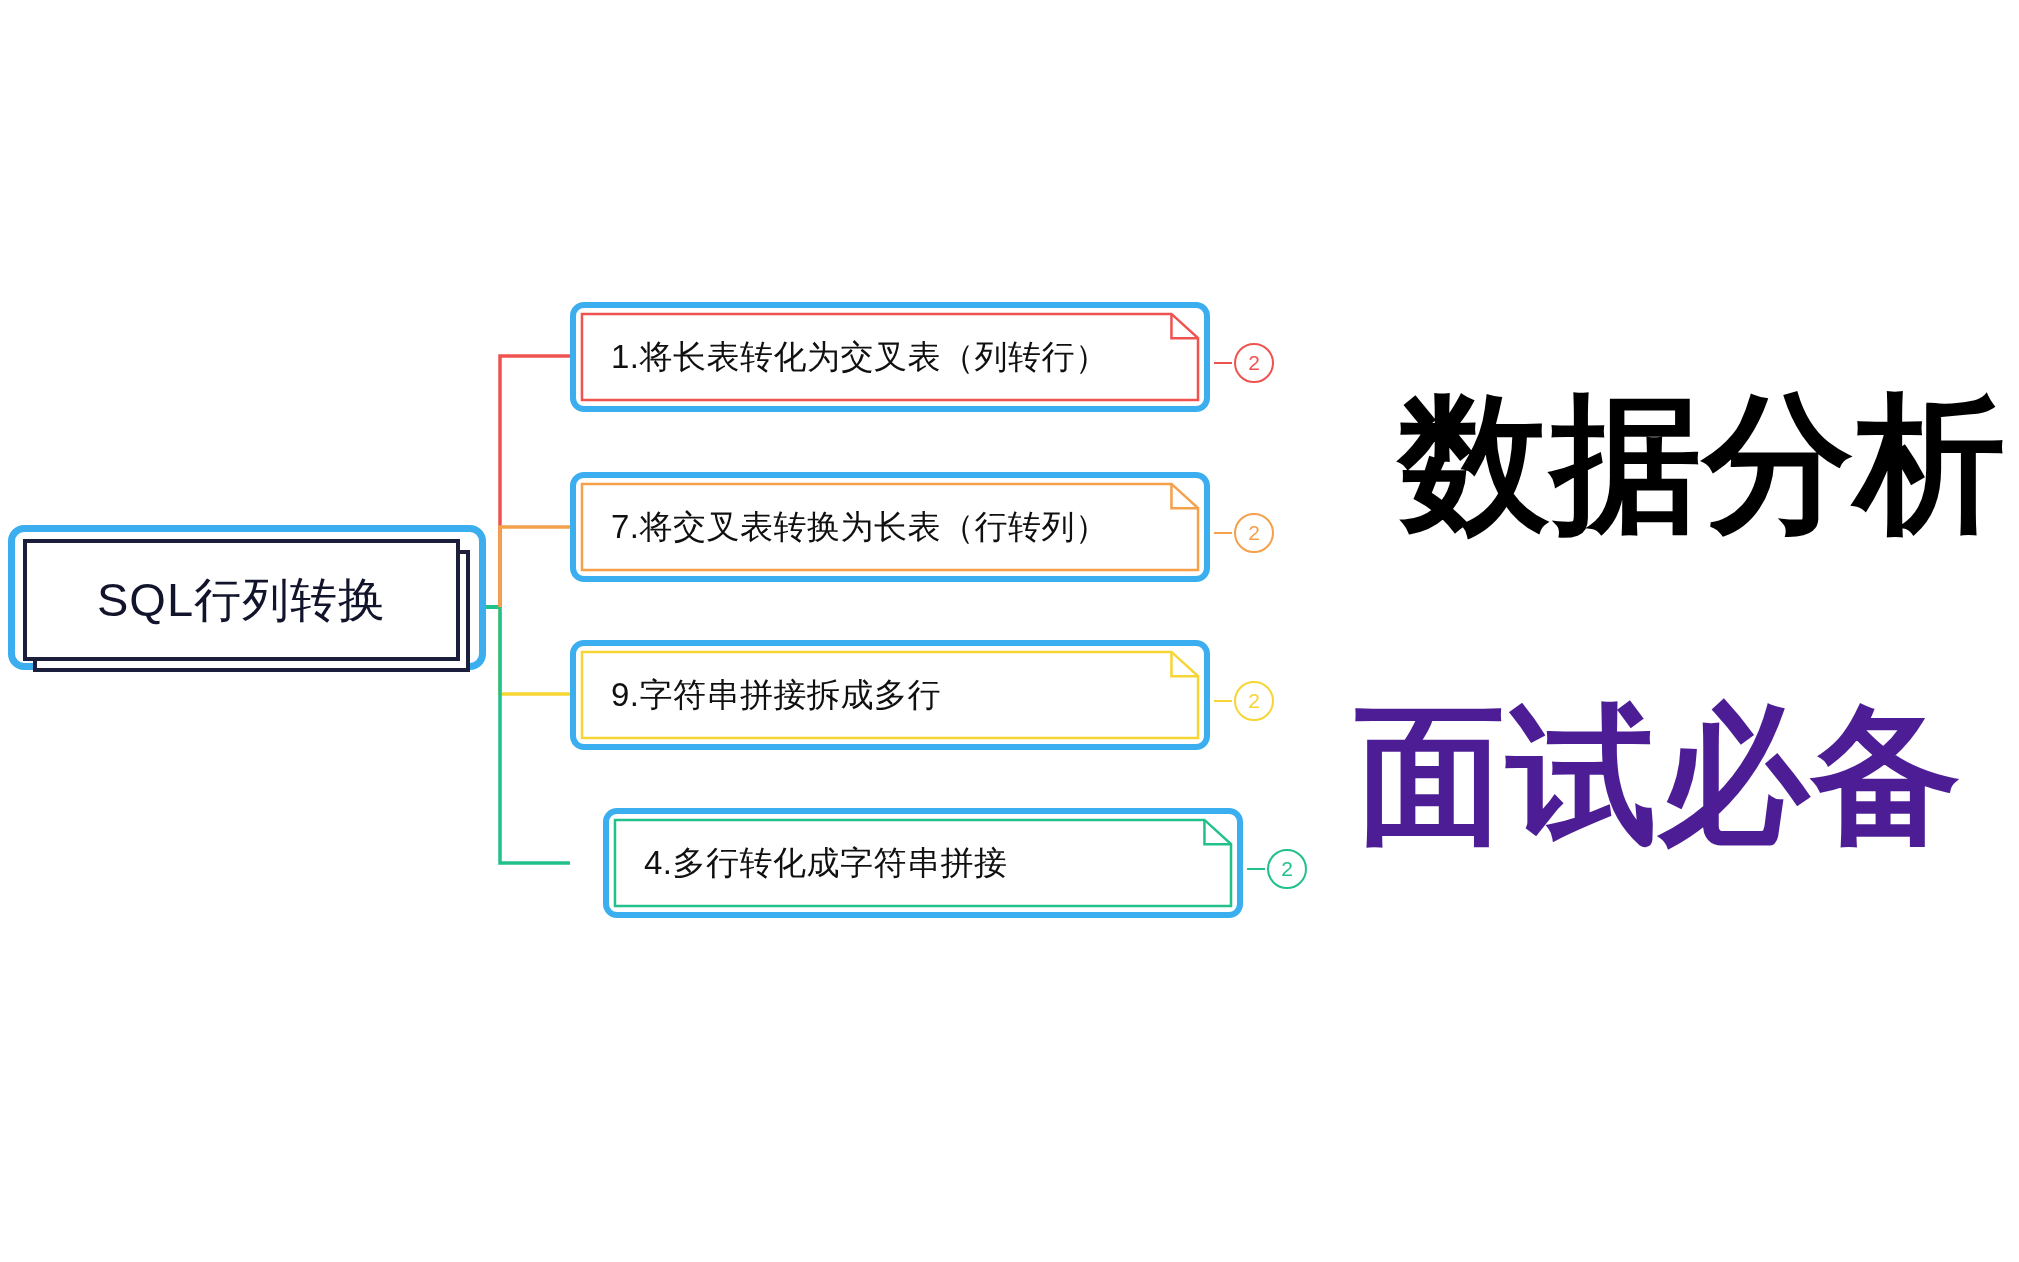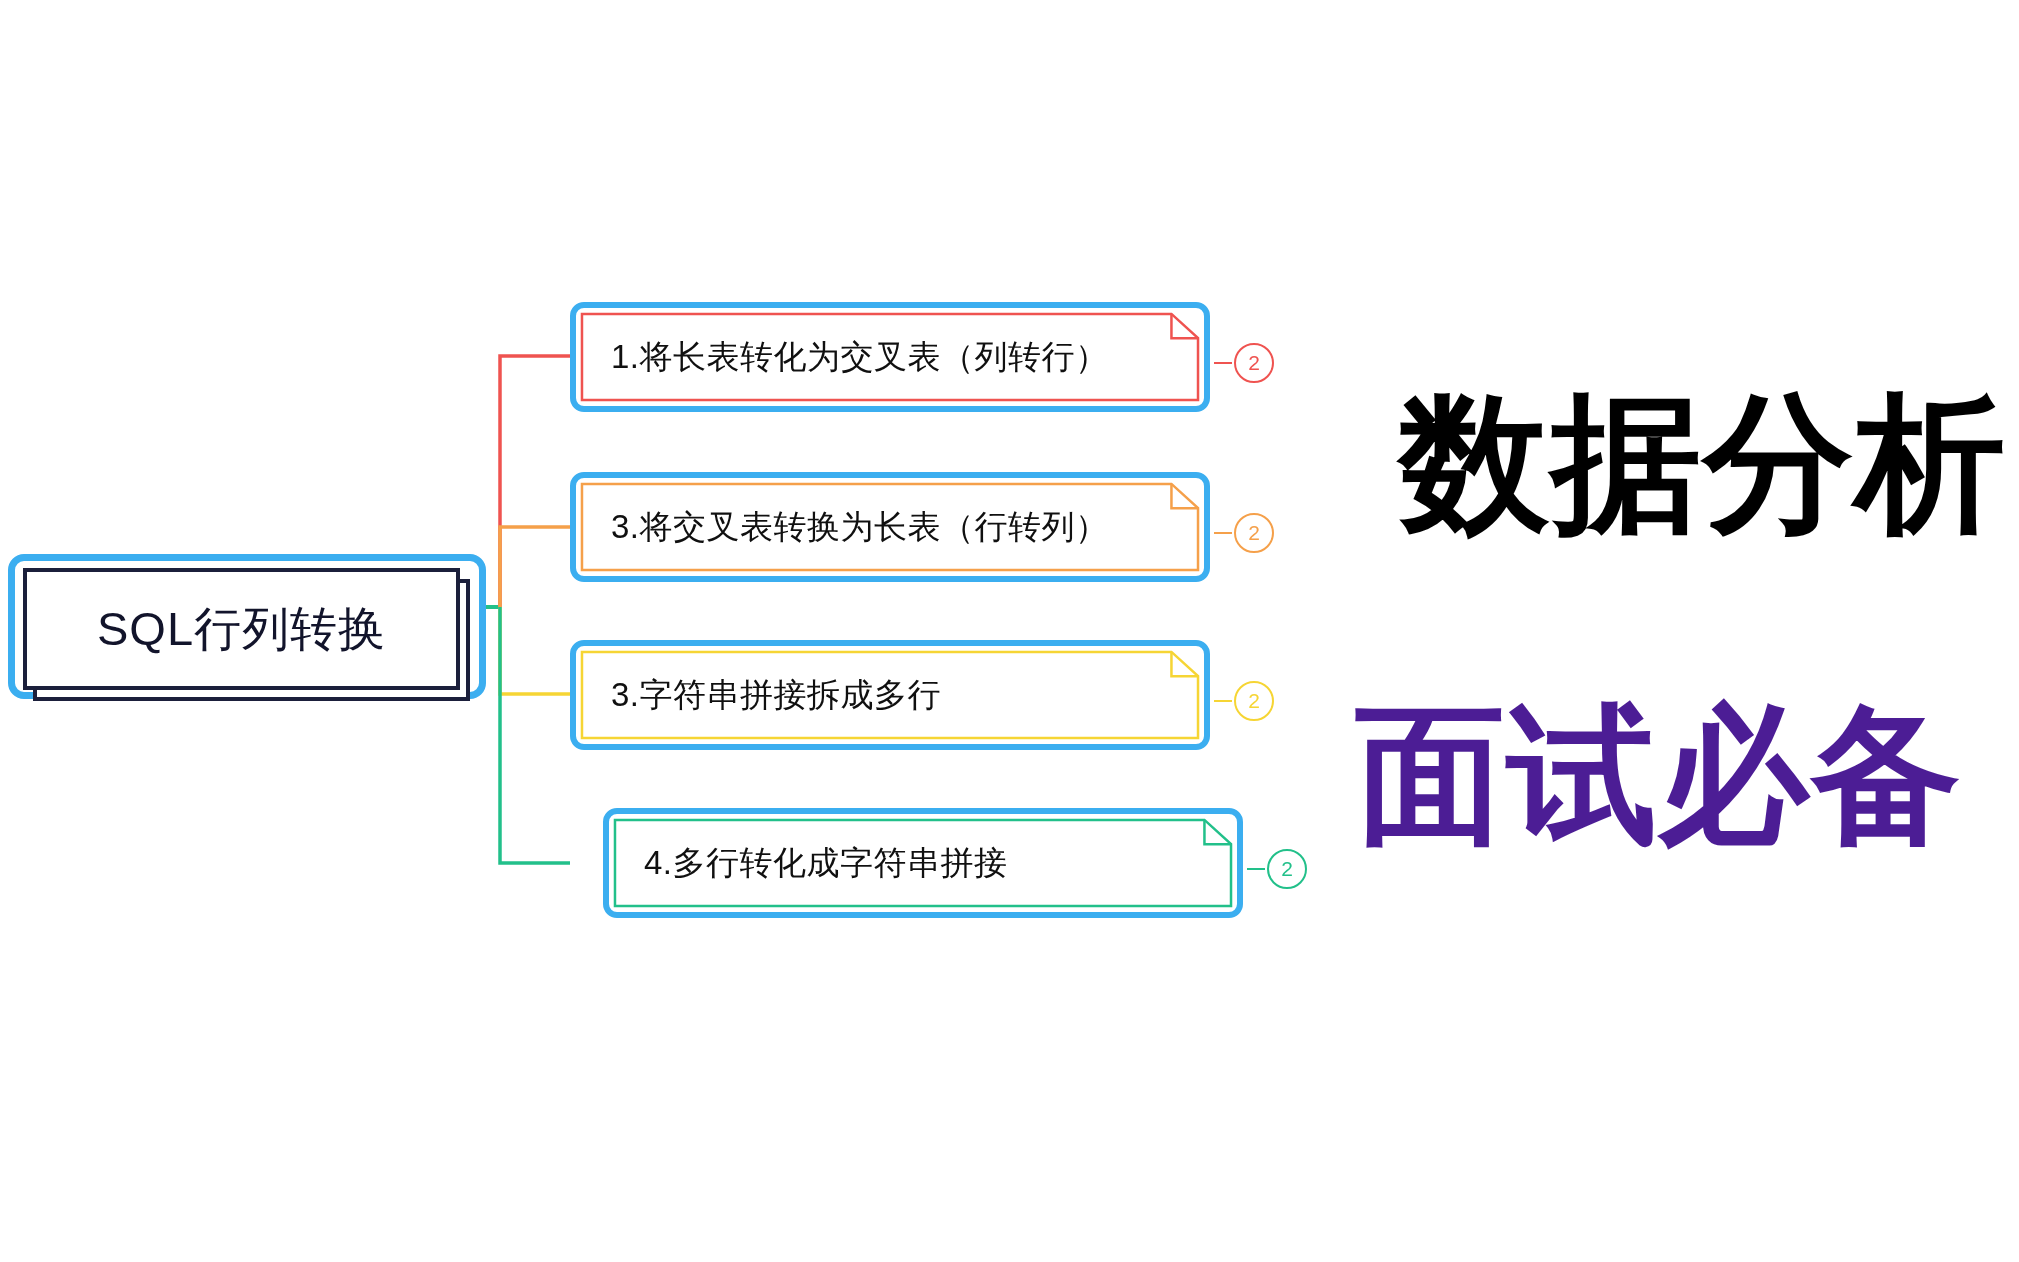--- a/index.html
+++ b/index.html
@@ -24,21 +24,21 @@
     left: 0; top: 0;
     width: 2019px;
     height: 1262px;
     pointer-events: none;
   }
 
   
   .root-node {
     position: absolute;
     left: 8px;
-    top: 554px;
+    top: 525px;
     width: 478px;
     height: 145px;
     box-sizing: border-box;
     border: 7px solid #3BAEF0;
     border-radius: 16px;
     background: #ffffff;
   }
   .root-stack {
     position: absolute;
     left: 18px;
@@ -181,35 +181,35 @@
       <span>2</span>
     </div>
   </div>
 
   <div class="branch" id="b2" style="top: 472px; border-color: rgb(59, 174, 240);">
     <div class="branch-inner">
       <svg viewBox="0 0 628 98" preserveAspectRatio="none">
         <path class="nb-frame" d="M 1 1 L 600 1 L 627 28 L 627 97 L 1 97 Z" fill="none" stroke-width="2.5" vector-effect="non-scaling-stroke" stroke="#F5A04A"></path>
         <path class="nb-fold" d="M 600 1 L 600 28 L 627 28" fill="none" stroke-width="2.5" vector-effect="non-scaling-stroke" stroke="#F5A04A"></path>
       </svg>
-      <div class="branch-label">3.将交叉表转换为长表（行转列）</div>
+      <div class="branch-label">7.将交叉表转换为长表（行转列）</div>
     </div>
     <div class="badge-stub" style="color: rgb(245, 160, 74); left: 638px; top: 54px;"></div>
     <div class="badge" style="color: rgb(245, 160, 74); left: 658px; top: 35px;">
       <span>2</span>
     </div>
   </div>
 
   <div class="branch" id="b3" style="top: 640px; border-color: rgb(59, 174, 240);">
     <div class="branch-inner">
       <svg viewBox="0 0 628 98" preserveAspectRatio="none">
         <path class="nb-frame" d="M 1 1 L 600 1 L 627 28 L 627 97 L 1 97 Z" fill="none" stroke-width="2.5" vector-effect="non-scaling-stroke" stroke="#F6D534"></path>
         <path class="nb-fold" d="M 600 1 L 600 28 L 627 28" fill="none" stroke-width="2.5" vector-effect="non-scaling-stroke" stroke="#F6D534"></path>
       </svg>
-      <div class="branch-label">3.字符串拼接拆成多行</div>
+      <div class="branch-label">9.字符串拼接拆成多行</div>
     </div>
     <div class="badge-stub" style="color: rgb(246, 213, 52); left: 638px; top: 54px;"></div>
     <div class="badge" style="color: rgb(246, 213, 52); left: 658px; top: 35px;">
       <span>2</span>
     </div>
   </div>
 
   <div class="branch" id="b4" style="top: 808px; border-color: rgb(59, 174, 240); margin-left: 33px;">
     <div class="branch-inner">
       <svg viewBox="0 0 628 98" preserveAspectRatio="none">

